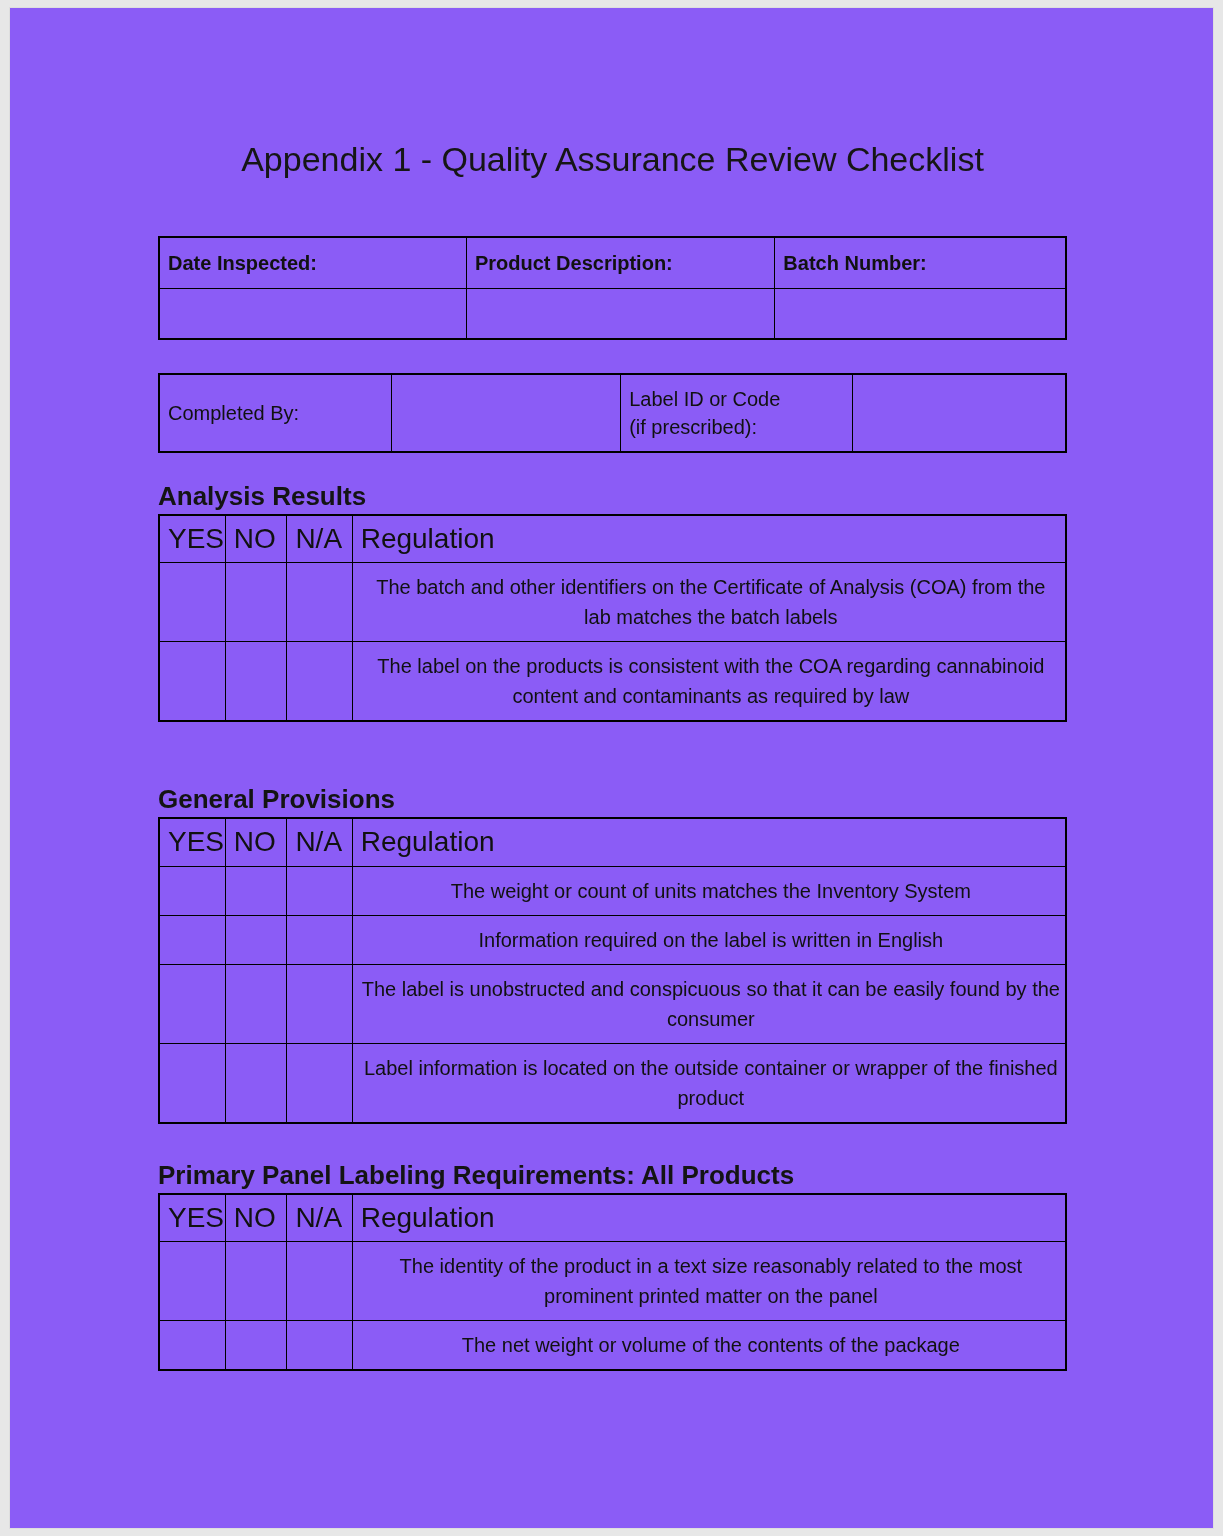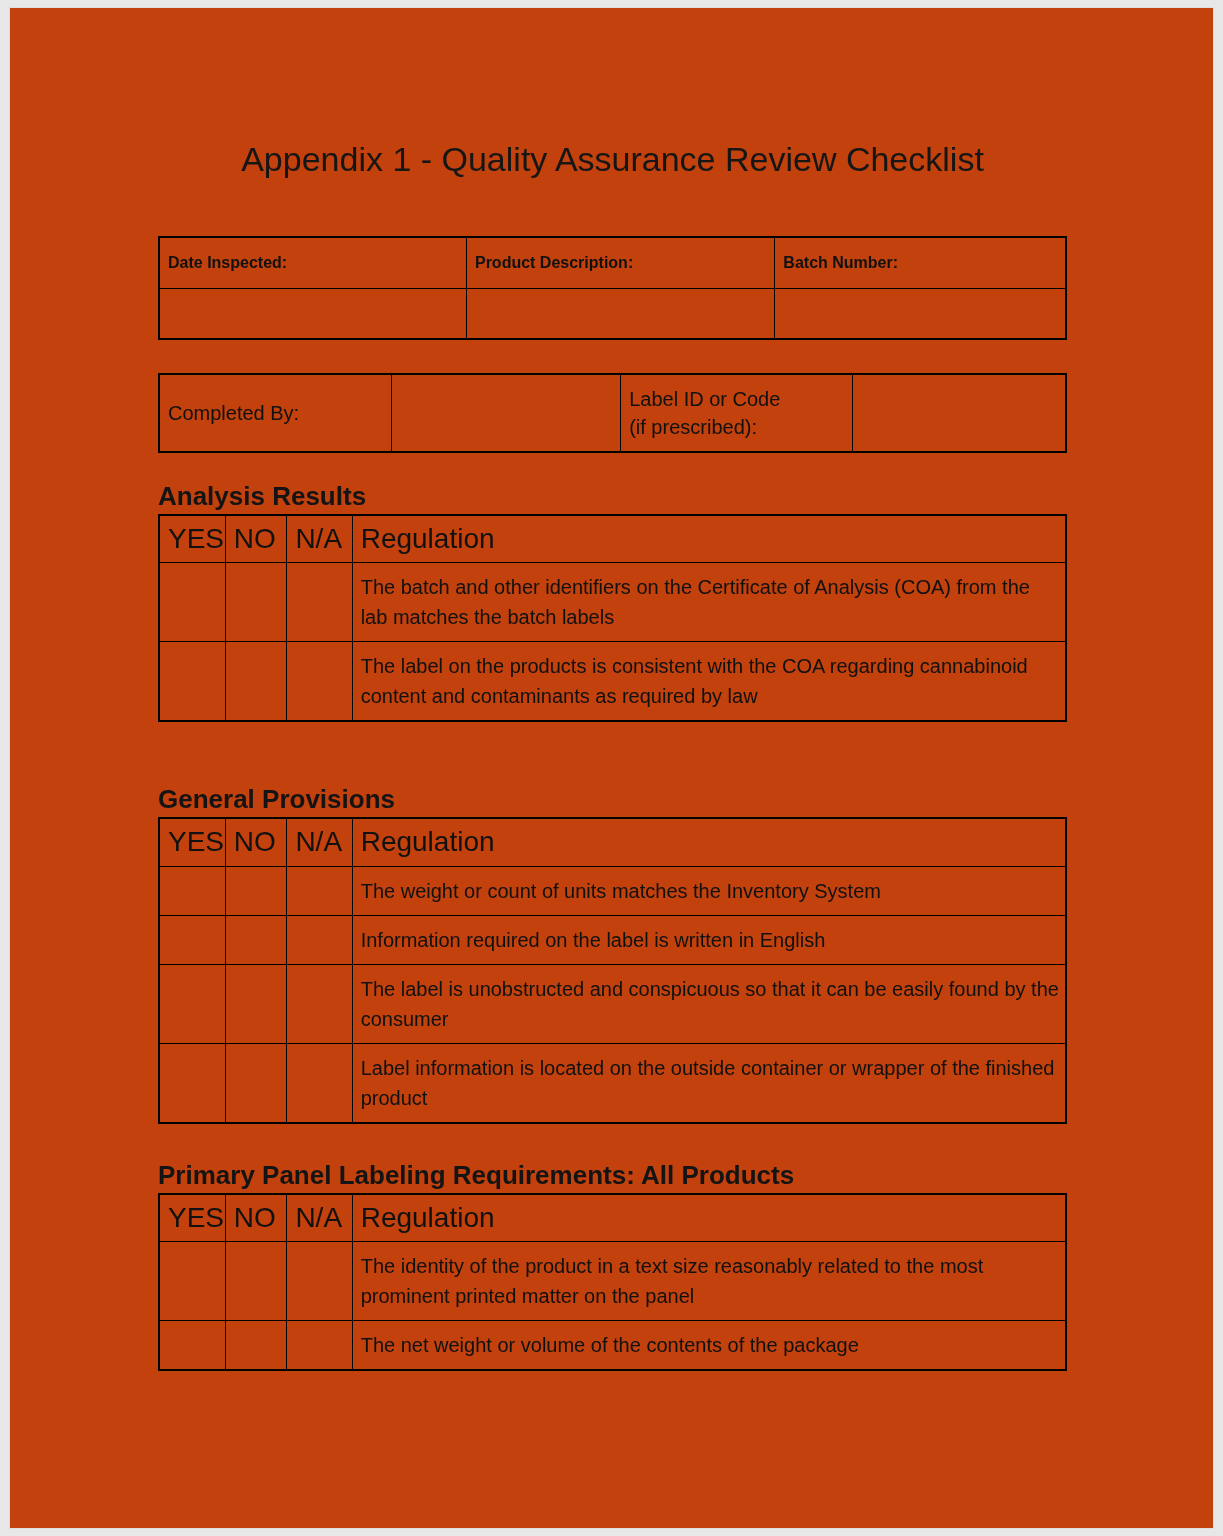--- a/index.html
+++ b/index.html
@@ -5,21 +5,21 @@
   * { margin: 0; padding: 0; box-sizing: border-box; }
   html, body {
     width: 1223px; height: 1536px;
     background: #e7e7e7;
     font-family: "Liberation Sans", "DejaVu Sans", sans-serif;
     color: #111;
   }
   .canvas { width: 1223px; height: 1536px; padding: 8px 10px; }
   .page {
     width: 100%; height: 100%;
-    background: #c2410c;
+    background: #8b5cf6;
     outline: 1px solid #dedede;
     overflow: hidden;
   }
   .content { padding: 0 146px 0 148px; }
 
   .doc-title {
     margin-top: 128px;
     text-align: center;
     font-size: 34px;
     font-weight: 400;
@@ -28,21 +28,21 @@
     white-space: nowrap;
   }
 
   table { border-collapse: collapse; width: 100%; table-layout: fixed; }
   table { border: 2px solid #000; }
   th, td { border: 1.5px solid #000; vertical-align: middle; }
 
   
   .info-table { margin-top: 54px; }
   .info-table th {
-    font-size: 16px; font-weight: bold; text-align: left;
+    font-size: 20px; font-weight: bold; text-align: left;
     height: 46px; padding: 12px 8px; line-height: 26px;
   }
   .info-table td.blank { height: 50px; }
   .info-table col.c1 { width: 33.9%; }
   .info-table col.c2 { width: 34.0%; }
   .info-table col.c3 { width: 32.1%; }
 
   
   .completed-table { margin-top: 33px; padding-left: 44px; }
   .completed-table td {
@@ -68,21 +68,21 @@
   .check-table col.c-no  { width: 6.8%; }
   .check-table col.c-na  { width: 7.2%; }
   .check-table col.c-reg { width: 78.7%; }
   .check-table th {
     font-size: 28px; font-weight: 400; text-align: left;
     height: 48px; line-height: 30px; padding: 0 8px;
   }
   .check-table td { height: 48px; }
   .check-table td.reg {
     font-size: 20px; line-height: 30px;
-    padding: 9px 4px 9px 8px; text-align: left;
+    padding: 9px 4px 9px 8px; text-align: center;
   }
 </style>
 </head>
 <body>
 
 <div class="canvas">
   <div class="page">
     <div class="content">
 
       <h1 class="doc-title">Appendix 1 - Quality Assurance Review Checklist</h1>

